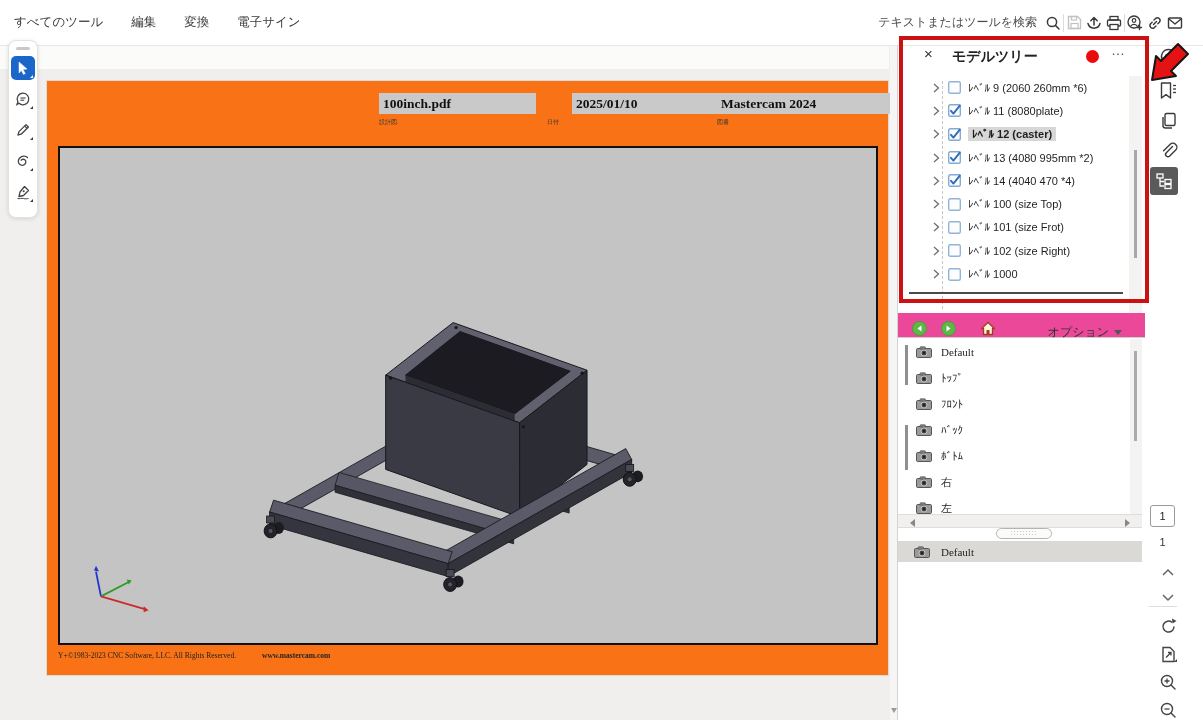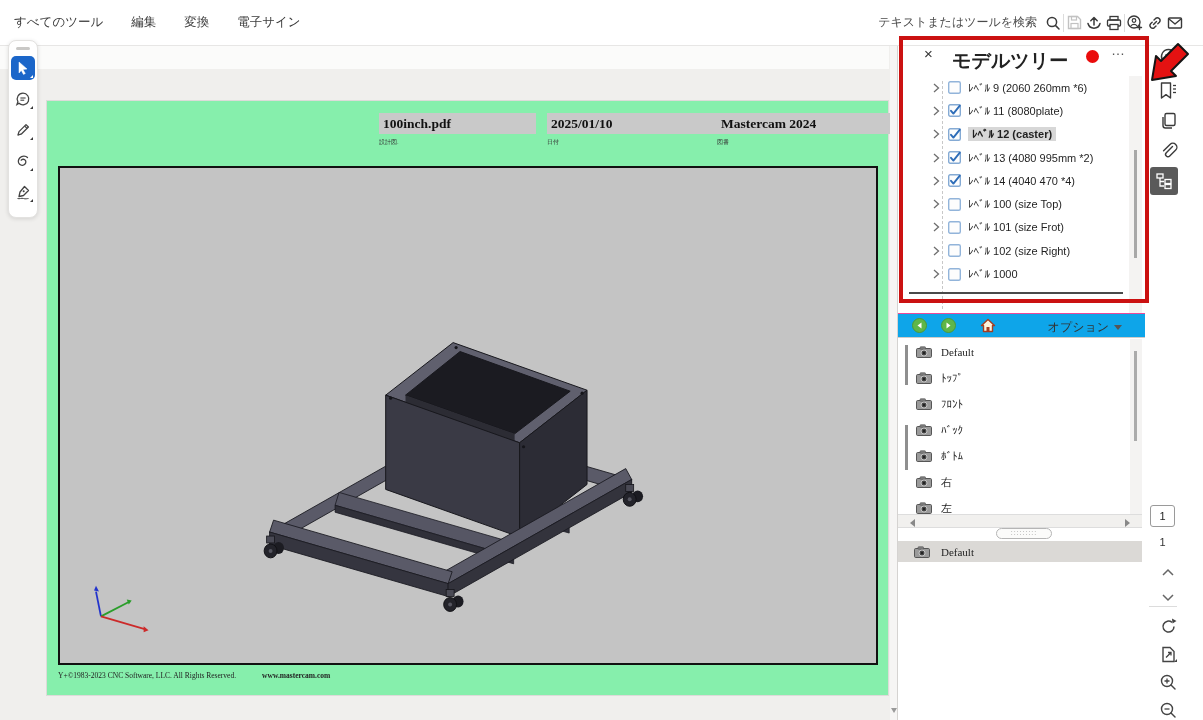--- a/index.html
+++ b/index.html
@@ -18,50 +18,50 @@
   
   .left-toolbar { position:absolute; left:8px; top:40px; width:30px; background:#ffffff; border:1px solid #e3e2e0; border-radius:8px; box-shadow:0 1px 4px rgba(0,0,0,0.12); padding:4px 0 6px 0; display:flex; flex-direction:column; align-items:center; z-index:6; }
   .lt-handle { width:14px; height:3px; border-radius:2px; background:#c9c8c6; margin:2px 0 6px 0; }
   .lt-btn { width:24px; height:24px; border-radius:5px; display:flex; align-items:center; justify-content:center; margin-bottom:7px; position:relative; }
   .lt-btn.sel { background:#1b66c9; }
   .lt-flyout { position:absolute; right:2px; bottom:2px; width:0; height:0; border-left:3.5px solid transparent; border-bottom:3.5px solid #3a3a3a; }
   .lt-btn.sel .lt-flyout { border-bottom-color:#fff; }
 
   
   .upper-strip { position:absolute; left:0; top:33px; width:889px; height:36px; background:#fbfbfa; }
-  .page { position:absolute; left:46px; top:80px; width:843px; height:596px; background:#86efac; border:1px solid #dddbd9;margin-top:20px; }
+  .page { position:absolute; left:46px; top:80px; width:843px; height:596px; background:#f97316; border:1px solid #dddbd9; }
   .hdr-box { position:absolute; top:12px; height:21px; background:#c9c9c9; display:flex; align-items:center; padding-left:4px; font-family:"Liberation Serif","DejaVu Serif",serif; font-weight:bold; font-size:13.5px; color:#111; }
   .hdr-sub { position:absolute; top:37px; font-size:6px; color:#333; }
   .canvas3d { position:absolute; left:11px; top:65px; width:820px; height:499px; background:#c4c4c4; border:2px solid #111; }
   .pg-footer { position:absolute; top:570px; left:11px; font-family:"Liberation Serif","DejaVu Serif",serif; font-size:7.5px; color:#222; display:flex; gap:26px; }
   .pg-footer .site { font-weight:bold; }
 
   
   .doc-scroll { position:absolute; left:890px; top:33px; width:7px; height:687px; background:#f6f5f4; }
   .tri-down-sm { position:absolute; left:891px; top:708px; width:0; height:0; border-left:3px solid transparent; border-right:3px solid transparent; border-top:5px solid #9a9a9a; }
 
   
   .right-panel { position:absolute; left:897px; top:33px; width:248px; height:687px; background:#ffffff; border-left:1px solid #d5d3d1; }
   .mt-header { position:absolute; left:0; top:8px; width:100%; height:30px; display:flex; align-items:center; }
   .mt-close { position:absolute; left:26px; top:4px; font-size:15px; color:#333; }
-  .mt-title { position:absolute; left:54px; top:7px; font-size:19px; font-weight:bold; color:#222; }
+  .mt-title { position:absolute; left:54px; top:7px; font-size:14px; font-weight:bold; color:#222; }
   .mt-reddot { position:absolute; left:188px; top:9px; width:13px; height:13px; border-radius:50%; background:#ea0c0c; }
   .mt-more { position:absolute; left:213px; top:1px; font-size:14px; color:#555; letter-spacing:1px; }
   .tree-list { position:absolute; left:0; top:43px; width:230px; }
   .tree-connector { position:absolute; left:44px; top:48px; height:228px; border-left:1px dashed #c8c8c8; }
   .tree-row { display:flex; align-items:center; height:23.3px; padding-left:34px; position:relative; }
   .tree-chev { margin-right:8px; display:flex; }
   .tree-cb { margin-right:7px; display:flex; }
   .tree-label { font-size:11px; color:#1f1f1f; white-space:nowrap;text-align:center; }
   .tree-label.sel { font-weight:bold; background:#d7d7d7; padding:1px 4px; }
   .tree-vscroll { position:absolute; left:231px; top:43px; width:13px; height:246px; background:#f4f3f2; }
   .tree-vthumb { position:absolute; left:5px; top:74px; width:3px; height:108px; background:#a8a8a8; }
   .tree-hline { position:absolute; left:11px; top:259px; width:214px; height:2px; background:#4a4a4a; }
 
-  .views-toolbar { position:absolute; left:0; top:280px; width:248px; height:25px; background:#0ea5e9; border-top:1px solid #ec4899; border-bottom:1px solid #cfcdc9; display:flex; align-items:center; }
+  .views-toolbar { position:absolute; left:0; top:280px; width:248px; height:25px; background:#ec4899; border-top:6px solid #ec4899; border-bottom:1px solid #cfcdc9; display:flex; align-items:center; }
   .vt-btn { margin-left:14px; display:flex; }
   .vt-home { margin-left:24px; display:flex; }
   .vt-options { position:absolute; right:24px; top:5px; font-size:12px; color:#333; display:flex; align-items:center; gap:5px; }
   .caret-down { width:0; height:0; border-left:4px solid transparent; border-right:4px solid transparent; border-top:5px solid #555; }
 
   .views-list { position:absolute; left:0; top:306px; width:232px; }
   .view-row { display:flex; align-items:center; height:26px; padding-left:18px; gap:9px; }
   .view-label { font-size:11px; color:#1f1f1f;font-family:Liberation Serif, serif; }
   .views-vscroll { position:absolute; left:232px; top:306px; width:12px; height:175px; background:#f4f3f2; }
   .views-vthumb { position:absolute; left:4px; top:12px; width:3px; height:90px; background:#ababab; }
@@ -194,21 +194,21 @@
         <path d="M2.5 14.5c2 .8 4-.8 6 0s3.5 0 5 0" fill="none" stroke="#444" stroke-width="1"></path>
       </svg>
     <span class="lt-flyout"></span>
   </div>
 </div>
 
 <div class="page">
   <div class="hdr-box" style="left:332px; width:157px;">
       <span>100inch.pdf</span>
     </div>
-  <div class="hdr-box" style="left:500px; width:188px;">
+  <div class="hdr-box" style="left:525px; width:188px;">
       <span>2025/01/10</span>
     </div>
   <div class="hdr-box" style="left:670px; width:184px;">
       <span>Mastercam 2024</span>
     </div>
   <div class="hdr-sub" style="left:332px;">設計図.</div>
   <div class="hdr-sub" style="left:500px;">日付</div>
   <div class="hdr-sub" style="left:670px;">図番</div>
 
   <div class="canvas3d">

